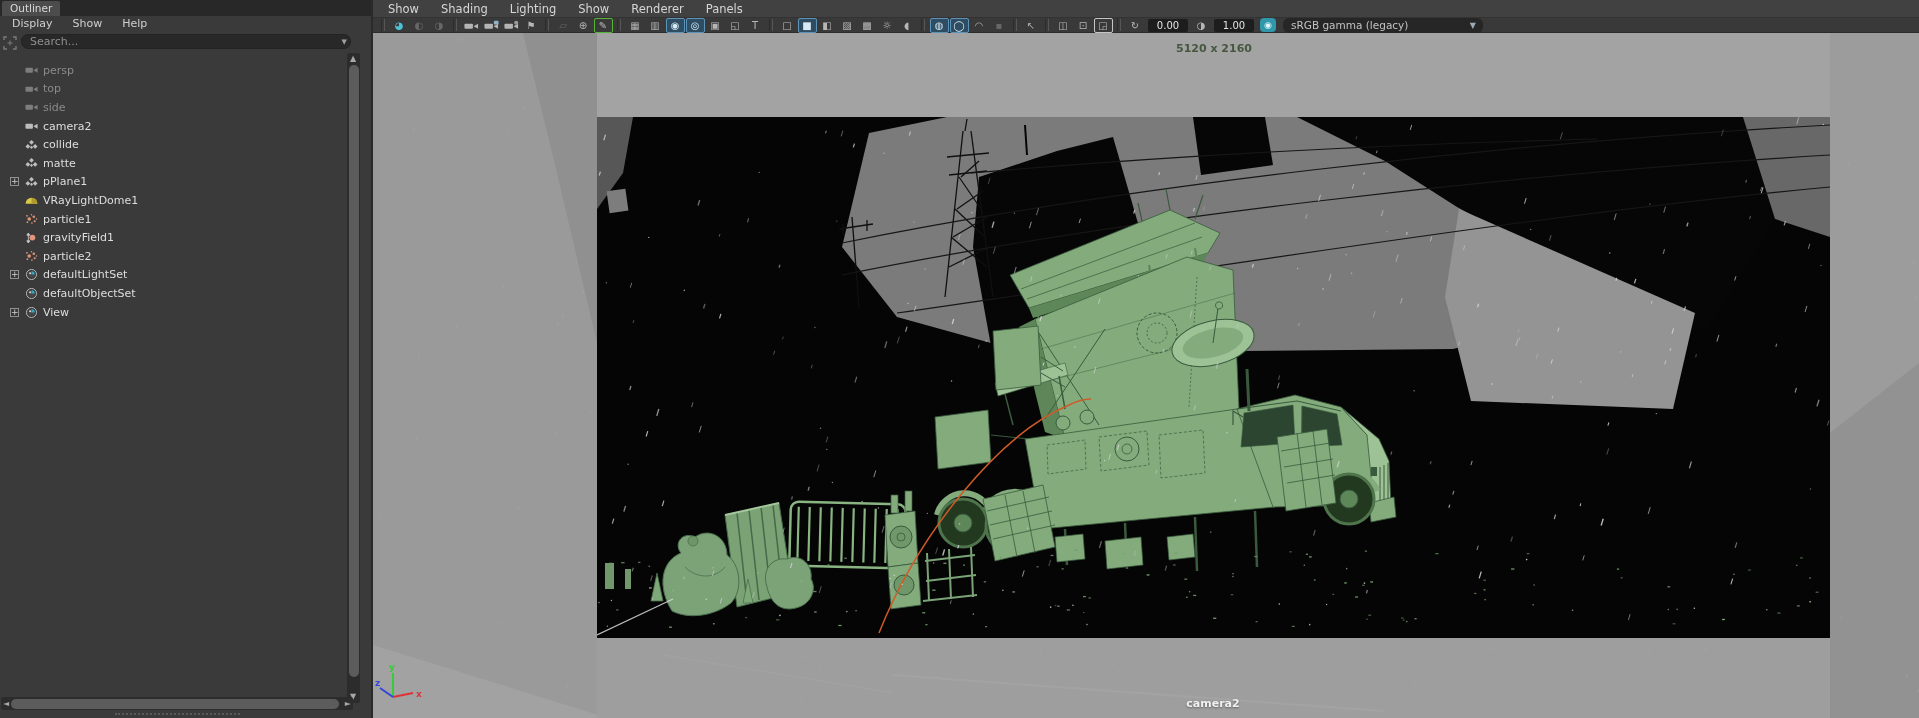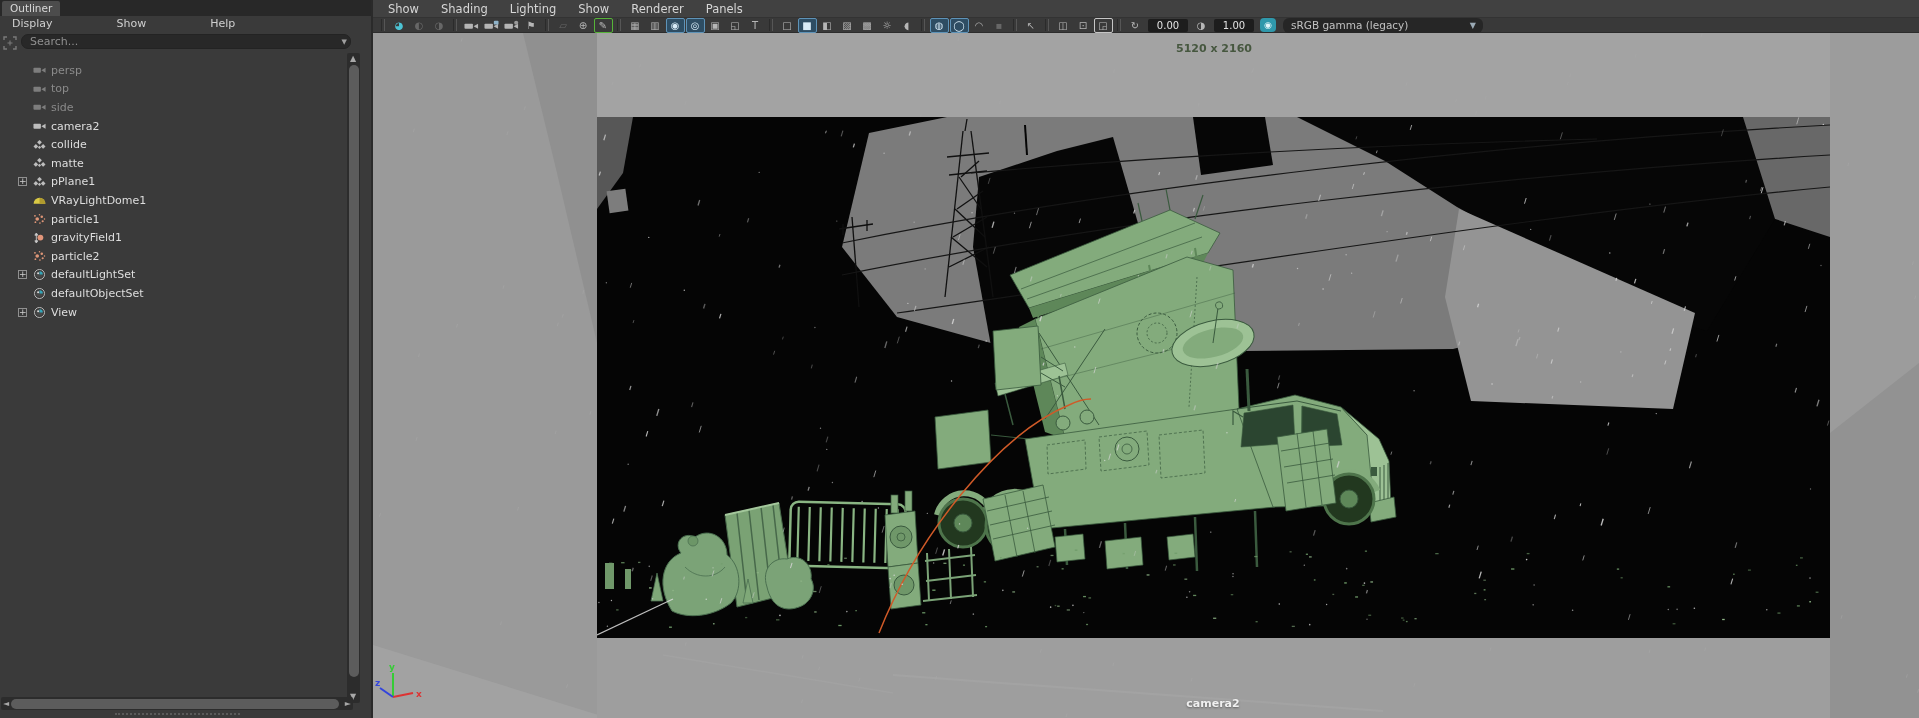--- a/index.html
+++ b/index.html
@@ -2,29 +2,29 @@
 <html><head>
 <meta charset="utf-8">
 <style>
   html,body{margin:0;padding:0;background:#222;}
   .app{position:relative;width:1919px;height:718px;overflow:hidden;background:#3a3a3a;
        font-family:"DejaVu Sans","Liberation Sans",sans-serif;-webkit-font-smoothing:antialiased;}
   
   .outliner{position:absolute;left:0;top:0;width:373px;height:718px;background:#3a3a3a;border-right:2px solid #2a2a2a;box-sizing:border-box;}
   .ol-tabbar{position:absolute;left:0;top:0;width:100%;height:16px;background:#282828;}
   .ol-tab{position:absolute;left:2px;top:1px;height:15px;padding:0 8px;background:#4c4c4c;color:#d8d8d8;font-size:10.5px;line-height:15px;border-radius:2px 2px 0 0;}
-  .ol-menus{position:absolute;left:2px;top:17px;height:14px;display:flex;gap:44px;}
+  .ol-menus{position:absolute;left:2px;top:17px;height:14px;display:flex;}
   .ol-menu{padding:0 10px;font-size:11px;line-height:14px;color:#cfcfcf;cursor:default;}
   .ol-searchrow{position:absolute;left:0;top:34px;width:100%;height:17px;}
   .ol-filter{position:absolute;left:3px;top:1px;width:14px;height:14px;opacity:.75;}
   .ol-search{position:absolute;left:21px;top:0;width:330px;height:15px;background:#282828;border:1px solid #232323;border-radius:7px;color:#bdbdbd;font-size:11px;padding:0 14px 0 8px;box-sizing:border-box;outline:none;font-family:inherit;}
   .ol-search::placeholder{color:#8f8f8f;}
   .ol-search-arrow{position:absolute;right:24px;top:4px;font-size:7px;color:#9f9f9f;pointer-events:none;}
   .ol-tree{position:absolute;left:0;top:61px;width:356px;}
-  .ol-row{height:18.6px;display:flex;align-items:center;padding-left:18px;cursor:default;}
+  .ol-row{height:18.6px;display:flex;align-items:center;padding-left:10px;cursor:default;}
   .ol-exp{width:12px;height:9px;flex:0 0 12px;position:relative;}
   .ol-exp.has{width:9px;height:9px;flex:0 0 9px;margin-right:3px;border:1px solid #909090;background:#383838;color:#d0d0d0;font-size:9px;line-height:7px;text-align:center;box-sizing:border-box;}
   .ol-icon{width:15px;height:12px;flex:0 0 15px;margin-left:2px;display:flex;align-items:center;justify-content:center;}
   .ol-icon svg{fill:#bdbdbd;}
   .ol-row.dim .ol-icon svg{fill:#7d7d7d;}
   .ol-label{margin-left:4px;font-size:11px;color:#dedede;white-space:nowrap;}
   .ol-row.dim .ol-label{color:#8a8a8a;}
   .ol-vscroll{position:absolute;right:11px;top:53px;width:13px;height:650px;background:#2c2c2c;border-radius:2px;}
   .ol-vthumb{position:absolute;left:1.5px;top:12px;width:10px;height:612px;background:#5c5c5c;border-radius:5px;}
   .scr-arrow{position:absolute;font-size:8px;color:#a8a8a8;line-height:8px;}

